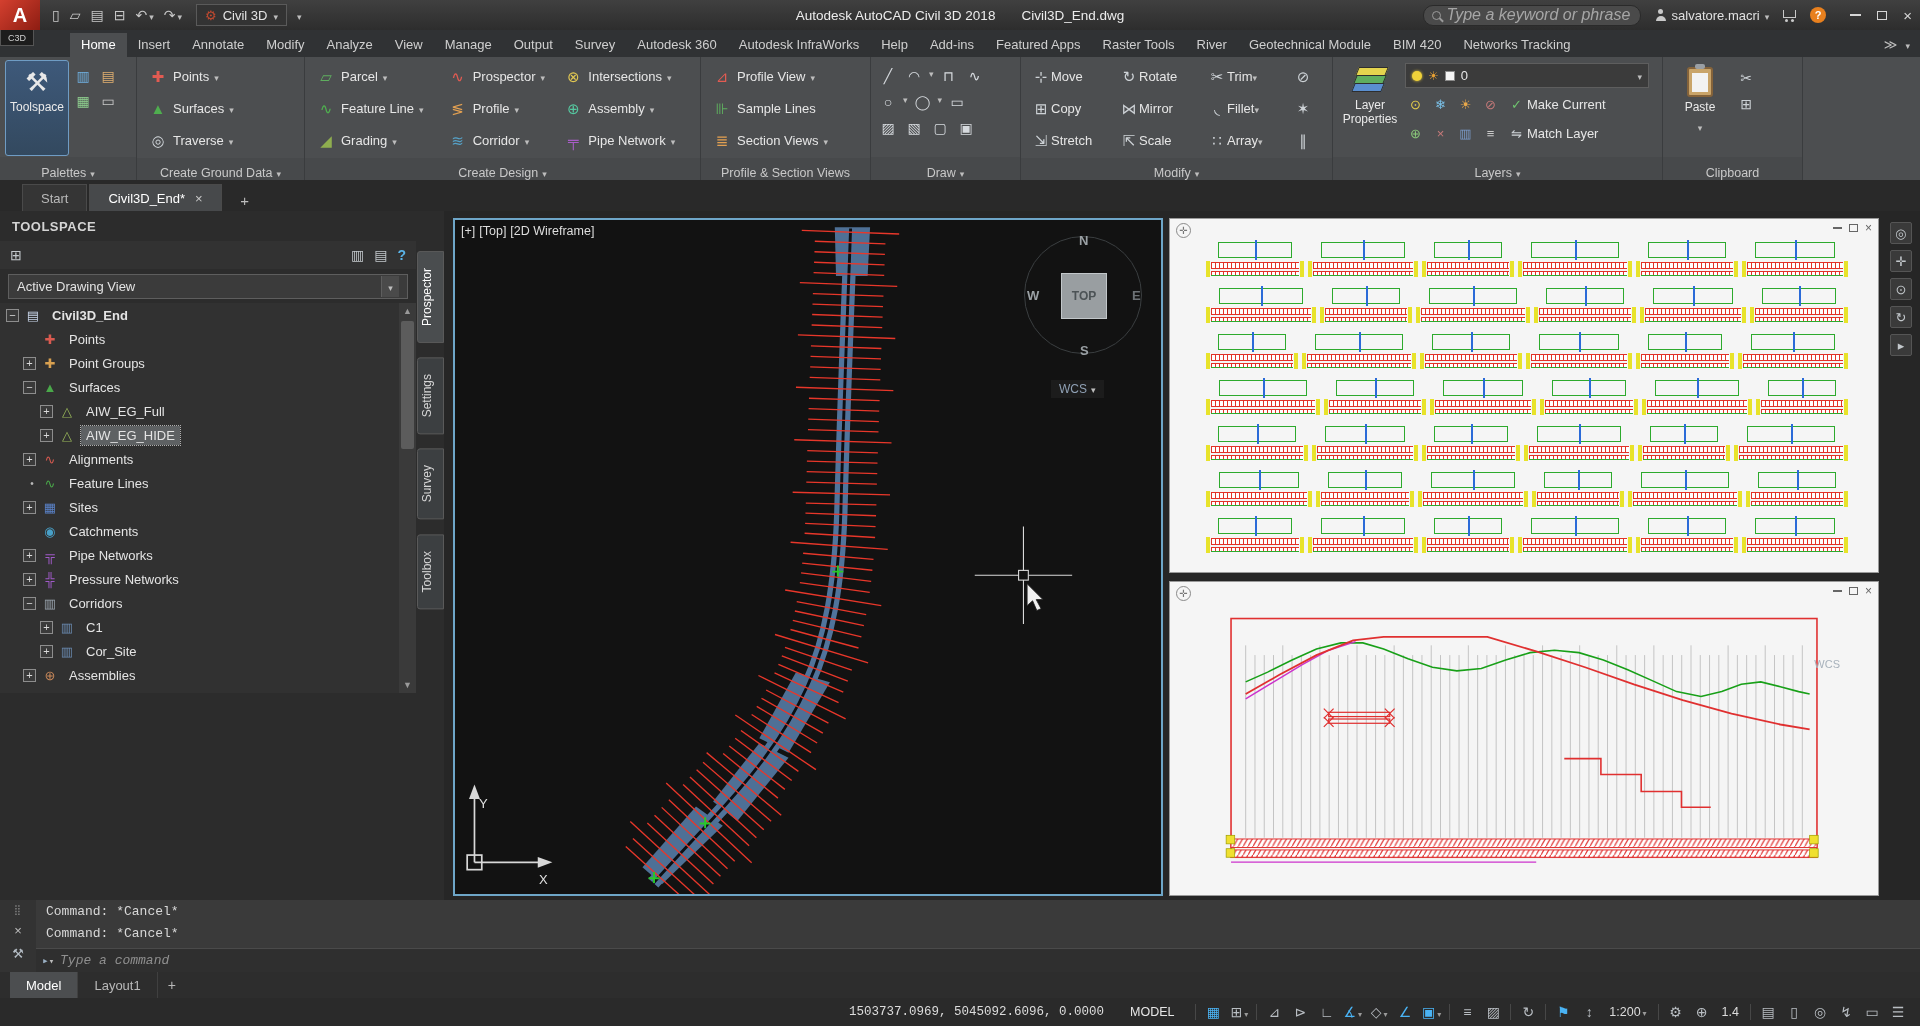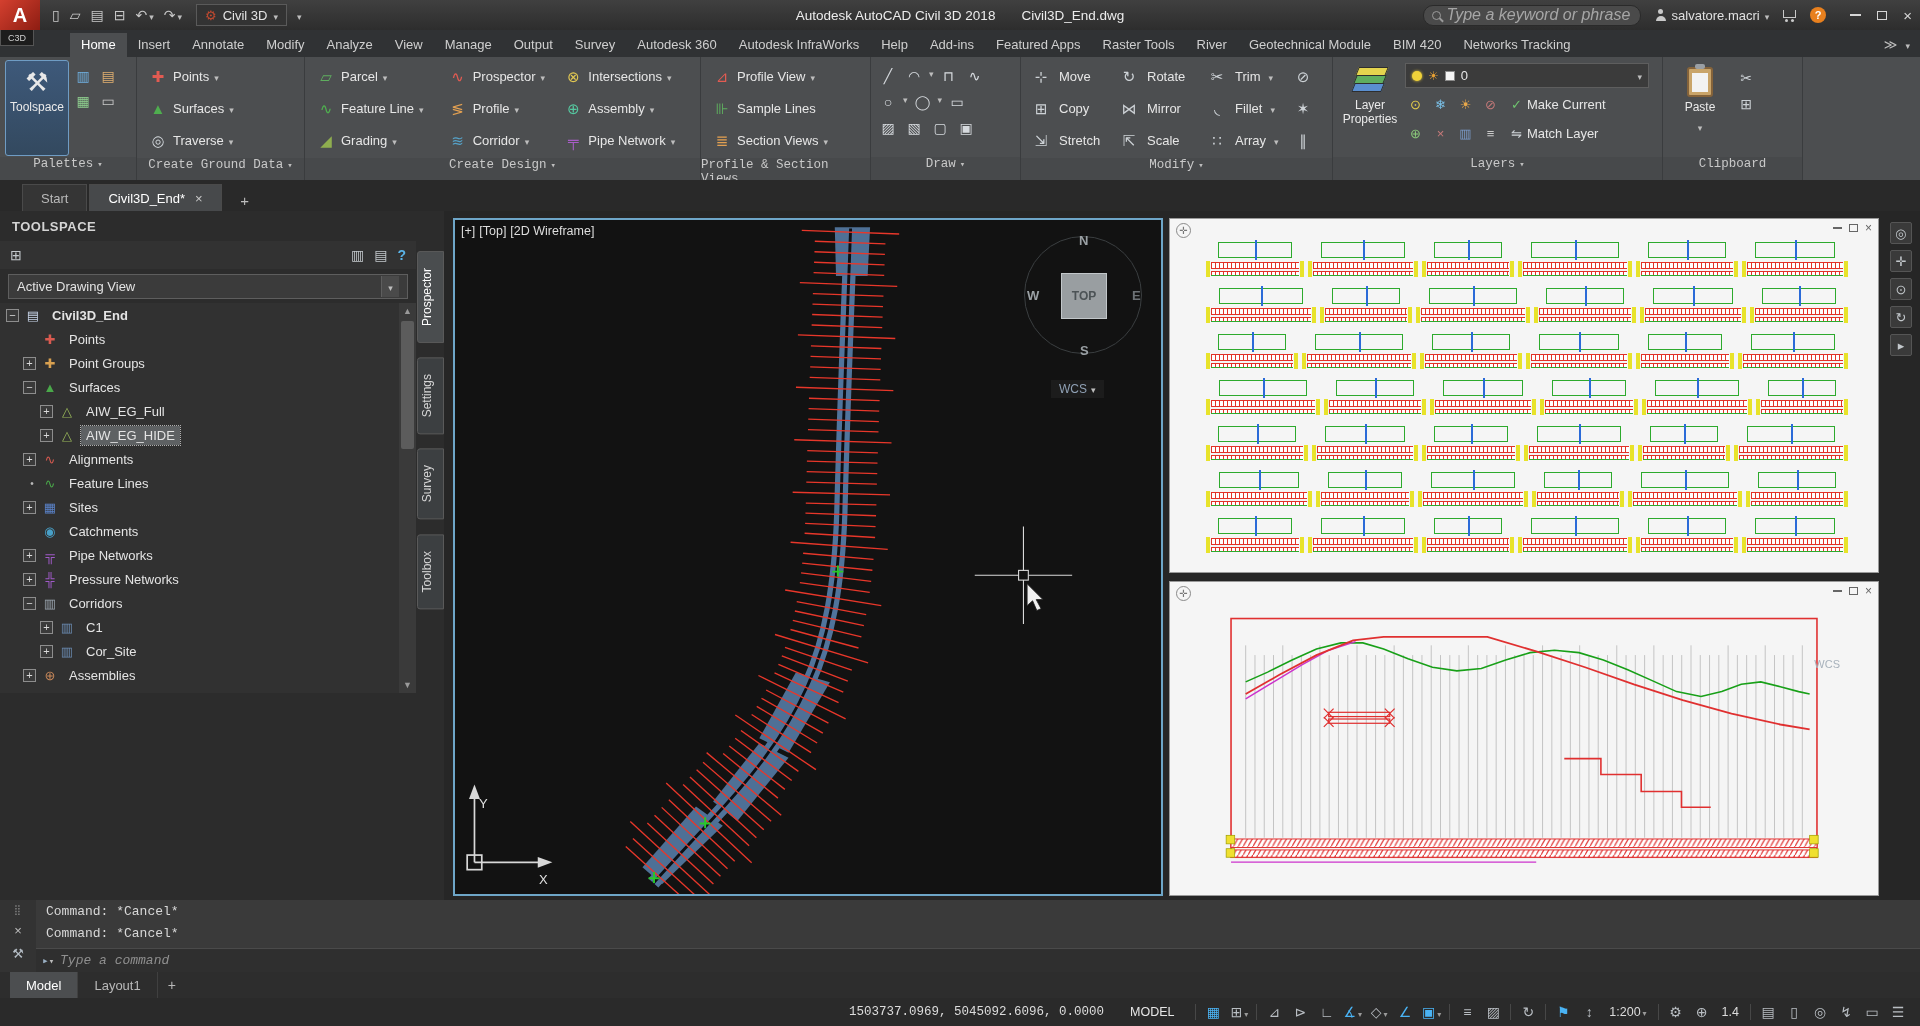--- a/index.html
+++ b/index.html
@@ -54,22 +54,22 @@
   #ribbontabs { position:absolute; left:0; top:30px; width:1920px; height:27px; background:#303234;
     display:flex; align-items:flex-end; padding-left:70px; z-index:10; }
   .rtab { padding:4px 11px 5px; color:#cfcfcf; font-size:13px; white-space:nowrap; cursor:default; }
   .rtab.active { background:#4c4e50; color:#fff; }
   #ribbon-controls { margin-left:auto; margin-right:10px; display:flex; gap:8px; color:#bdbdbd; padding-bottom:5px; }
 
   
   #ribbon { position:absolute; left:0; top:57px; width:1920px; height:123px; background:#4c4e50; display:flex; }
   .rpanel { height:123px; display:flex; flex-direction:column; border-right:1px solid #3a3c3e; flex:none; }
   .rp-body { flex:1; display:flex; padding:4px 6px 2px; gap:4px; }
-  .rp-label { height:23px; display:flex; align-items:flex-start; justify-content:center; gap:4px;
-    background:#47494b; color:#c9c9c9; font-size:12.5px;font-family:Liberation Mono, monospace; }
+  .rp-label { height:23px; display:flex; align-items:flex-end; justify-content:center; gap:4px;
+    background:#47494b; color:#c9c9c9; font-size:12.5px; }
   .bigbtn { width:62px; display:flex; flex-direction:column; align-items:center; justify-content:flex-start;
     padding-top:6px; gap:4px; border-radius:2px; }
   .bigbtn .biglabel { font-size:12px; color:#eaeaea; text-align:center; line-height:1.15; }
   .bigicon { font-size:26px; line-height:30px; color:#e8e8e8; }
   .toolspace-active { background:linear-gradient(#3e597a,#33495f); outline:1px solid #6f9cc4; }
   .pal-grid { display:grid; grid-template-columns:22px 22px; grid-auto-rows:22px; gap:3px; align-content:start; padding-top:4px; }
   .mini { width:22px; height:22px; display:flex; align-items:center; justify-content:center;
     font-size:14px; color:#cdd2d6; background:transparent; border-radius:2px; }
   .rowcol { display:flex; flex-direction:column; justify-content:flex-start; gap:1px; }
   .rowbtn { display:flex; align-items:center; gap:5px; height:31px; padding:0 5px; border-radius:2px; color:#e6e6e6; }
@@ -109,21 +109,21 @@
   .gi-fillet::before { content:"◟"; color:#cdd2d6; }
   .gi-stretch::before { content:"⇲"; color:#cdd2d6; }
   .gi-scale::before { content:"⇱"; color:#cdd2d6; }
   .gi-array::before { content:"∷"; color:#cdd2d6; }
   .gi-erase::before { content:"⊘"; color:#cdd2d6; }
   .gi-explode::before { content:"✶"; color:#cdd2d6; }
   .gi-offset::before { content:"∥"; color:#cdd2d6; }
   .drawgrid { display:flex; flex-direction:column; gap:4px; padding-top:4px; }
   .drawrow { display:flex; gap:4px; }
   .modgrid { display:flex; gap:2px; }
-  .modcell { display:flex; align-items:center; gap:8px; height:31px; padding:0 4px; color:#e6e6e6; white-space:nowrap; }
+  .modcell { display:flex; align-items:center; gap:0; height:31px; padding:0 4px; color:#e6e6e6; white-space:nowrap; }
   .layerstack { width:34px; height:28px; position:relative; }
   .layerstack i { position:absolute; left:0; width:30px; height:9px; border:1px solid #2e2e2e; transform:skewX(-22deg); }
   .layerstack i:nth-child(1) { top:0;  background:#e4d44e; left:4px; }
   .layerstack i:nth-child(2) { top:8px; background:#5fae5f; left:2px; }
   .layerstack i:nth-child(3) { top:16px; background:#5a8fd0; }
   .layers-right { display:flex; flex-direction:column; gap:3px; padding-top:2px; }
   .layerdrop { display:flex; align-items:center; gap:6px; height:25px; padding:0 6px; width:244px;
     background:#3b3b3b; border:1px solid #5e5e5e; color:#e6e6e6; }
   .bulb { width:10px; height:10px; border-radius:50%; background:#f0d23a; box-shadow:0 0 3px #f0d23a; }
   .sun { color:#e8a032; font-size:12px; }

